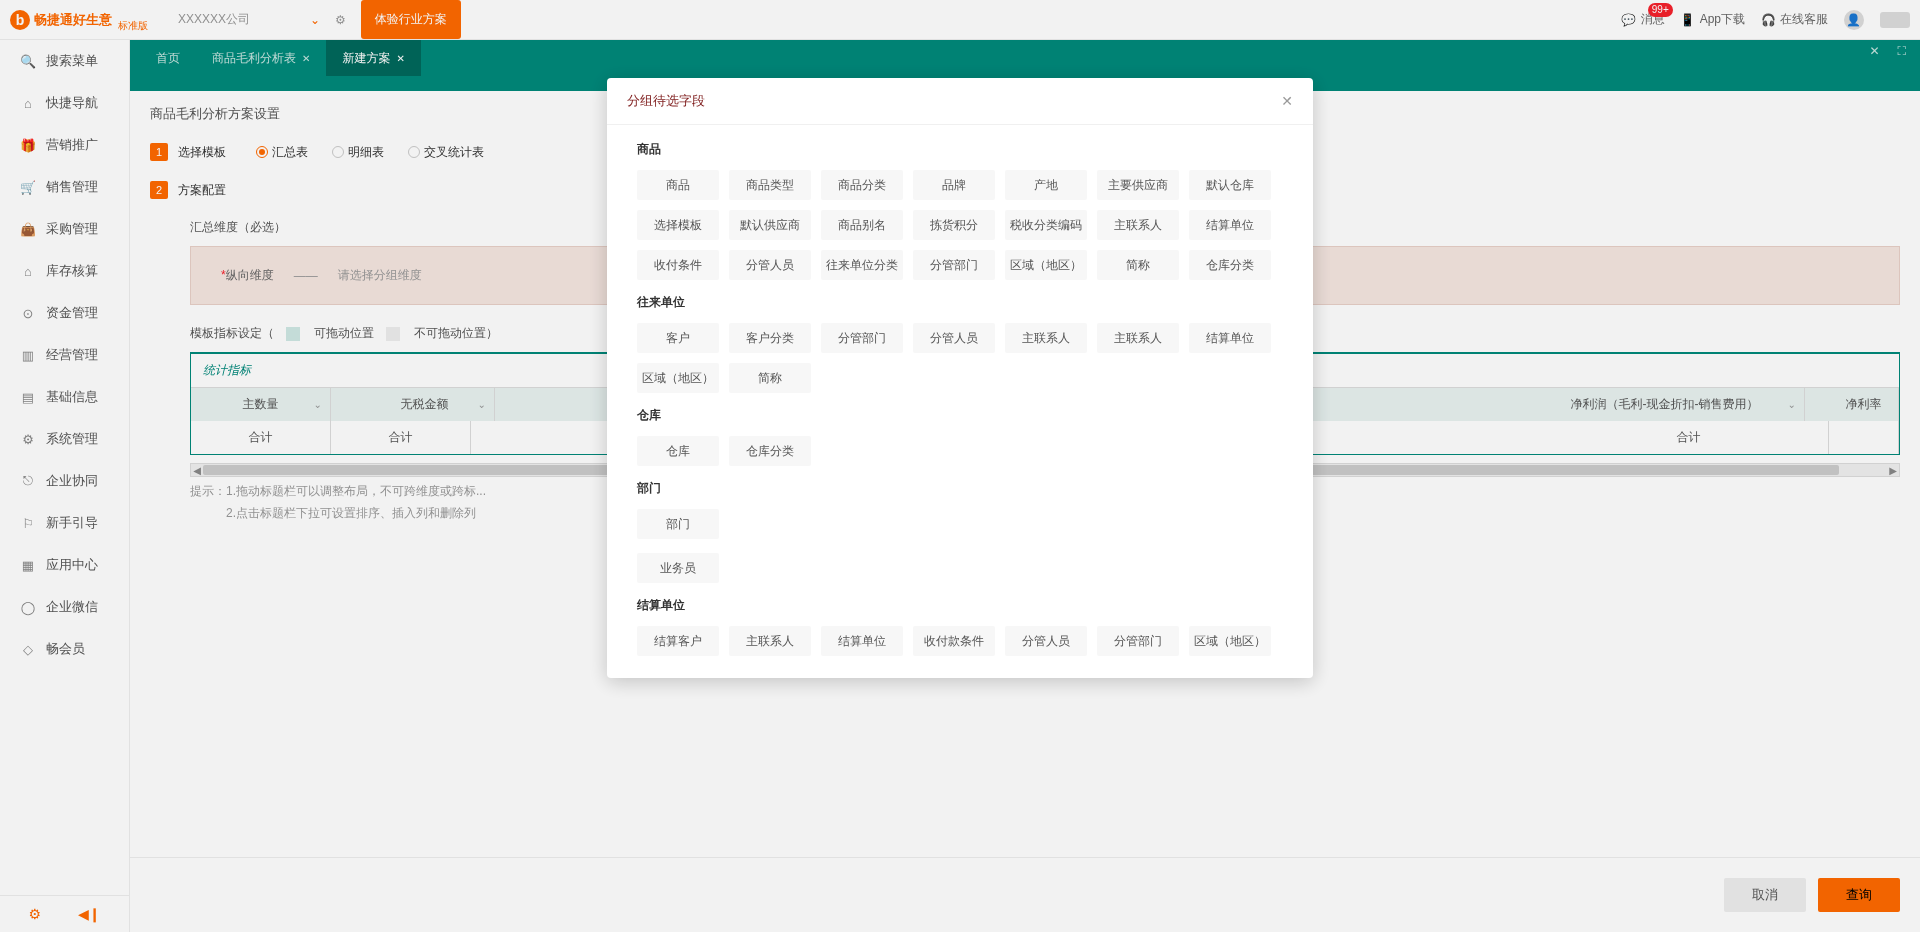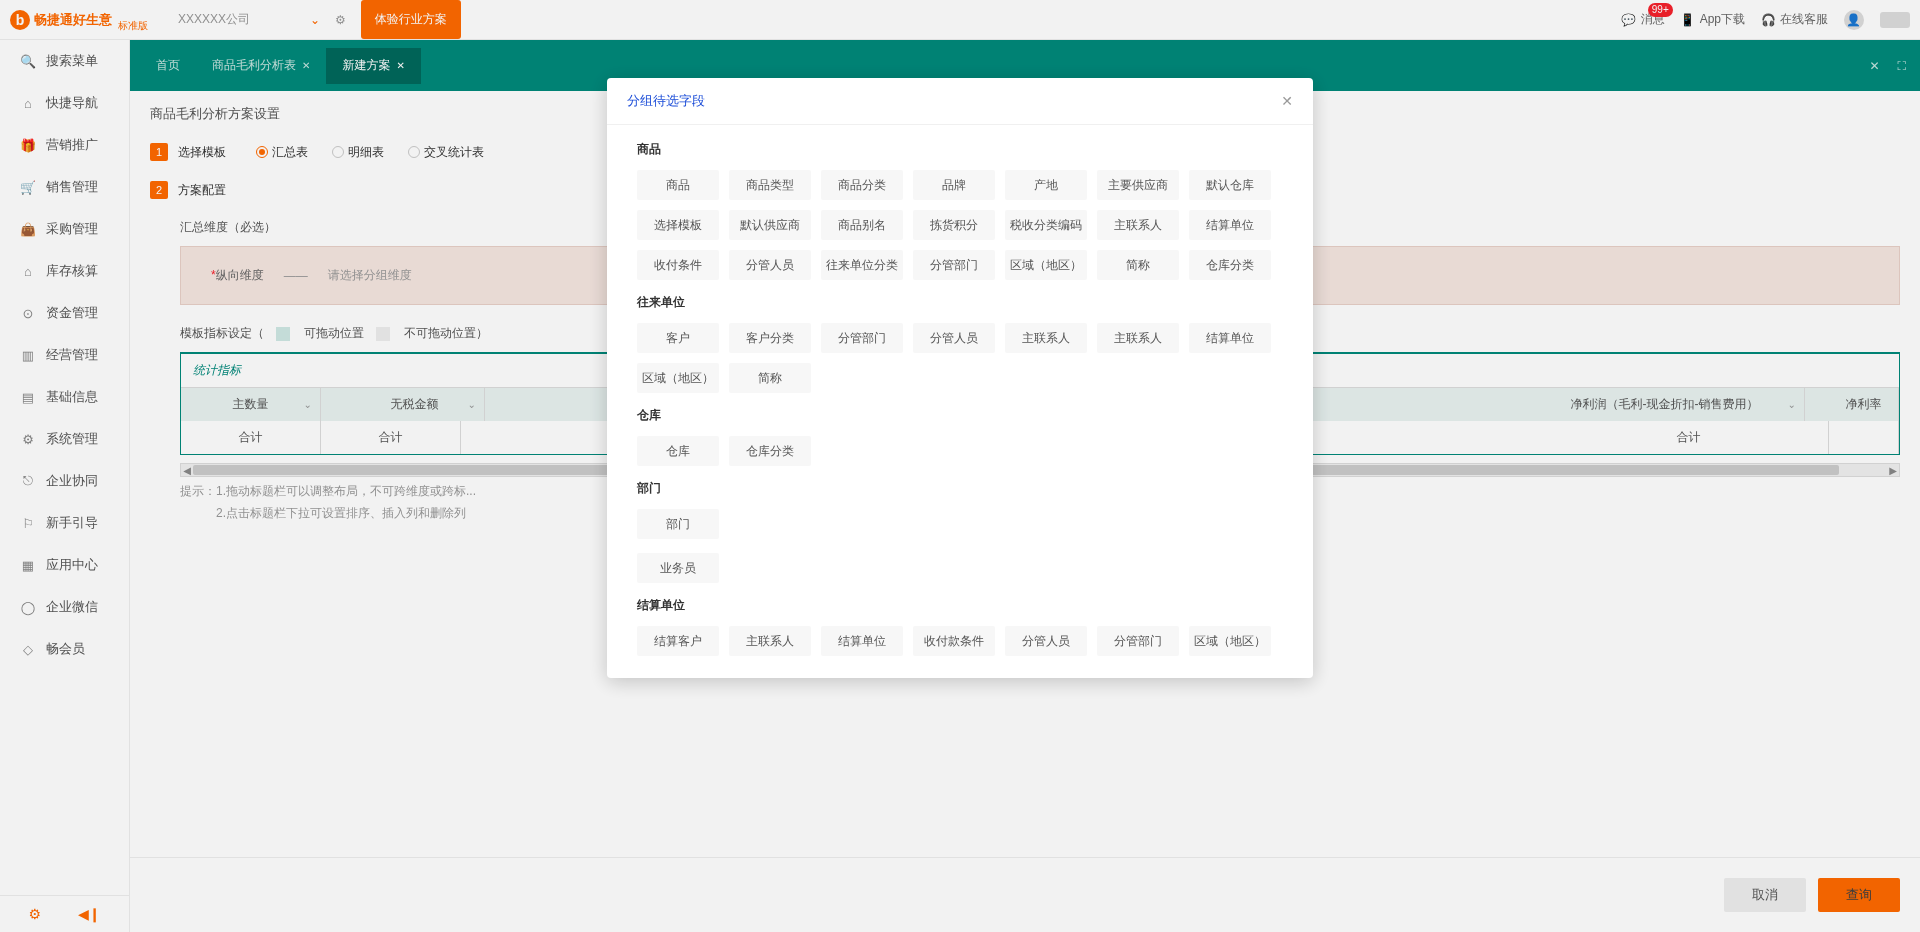--- a/index.html
+++ b/index.html
@@ -22,40 +22,40 @@
 
 
 .layout { display: flex; height: calc(100vh - 40px); }
 .sidebar { width: 130px; background: #fff; border-right: 1px solid #eee; display: flex; flex-direction: column; }
 .side-item { display: flex; align-items: center; gap: 10px; padding: 12px 20px; color: #555; cursor: pointer; font-size: 13px; }
 .side-icon { width: 16px; height: 16px; color: #888; display: flex; align-items: center; justify-content: center; }
 .side-bottom { margin-top: auto; display: flex; justify-content: space-around; padding: 10px; border-top: 1px solid #eee; }
 .side-bottom span { color: #ff6a00; cursor: pointer; font-size: 14px; }
 
 .main { flex: 1; display: flex; flex-direction: column; background: #f5f5f5; position: relative; }
-.tabs { background: #00897b; height: 51px; display: flex; align-items: center; padding: 0 10px; }
+.tabs { background: #00897b; height: 51px; display: flex; padding: 0 10px; }
 .tab { padding: 0 16px; height: 36px; display: flex; align-items: center; gap: 6px; color: #c8e6e0; cursor: pointer; font-size: 12px; }
 .tab.active { background: #00695c; color: #fff; }
 .tab-close { font-size: 10px; cursor: pointer; }
 .tabs-right { margin-left: auto; display: flex; gap: 10px; color: #c8e6e0; }
 .tabs-right span { cursor: pointer; padding: 4px; }
 
 .content { flex: 1; padding: 14px 20px; background: #fff; margin: 0; overflow: auto; }
 .page-title { font-size: 13px; color: #555; margin-bottom: 20px; }
 
 .step-row { display: flex; align-items: center; gap: 10px; margin-bottom: 20px; }
 .step-num { background: #ff6a00; color: #fff; width: 18px; height: 18px; display: flex; align-items: center; justify-content: center; font-size: 11px; border-radius: 2px; }
 .step-label { font-size: 12px; color: #333; }
 .radio-group { display: flex; gap: 24px; margin-left: 20px; }
 .radio-item { display: flex; align-items: center; gap: 4px; cursor: pointer; }
 .radio-circle { width: 12px; height: 12px; border: 1px solid #ccc; border-radius: 50%; display: flex; align-items: center; justify-content: center; }
 .radio-item.checked .radio-circle { border-color: #ff6a00; }
 .radio-item.checked .radio-circle::after { content: ""; width: 6px; height: 6px; background: #ff6a00; border-radius: 50%; }
 
-.config-section { margin-left: 30px; }
+.config-section { margin-left: 40px; }
 .dim-label { font-size: 12px; color: #555; margin-bottom: 10px; }
 .dim-box { background: #f5e6e0; border: 1px solid #e8d0c8; padding: 20px 30px; margin-bottom: 20px; display: flex; align-items: center; gap: 20px; }
 .dim-req { color: #f5222d; }
 .dim-field-label { color: #666; }
 .dim-placeholder { color: #999; }
 
 .indicator-row { display: flex; align-items: center; gap: 12px; margin-bottom: 10px; font-size: 12px; color: #555; }
 .legend-box { width: 14px; height: 14px; display: inline-block; vertical-align: middle; margin-right: 2px; }
 .legend-box.drag { background: #cfe8e4; }
 .legend-box.nodrag { background: #eee; }
@@ -75,27 +75,27 @@
 .scroll-arrow.right { margin-left: auto; }
 
 .tips { color: #999; font-size: 12px; line-height: 1.8; margin-top: 4px; }
 
 .save-row { display: flex; align-items: center; gap: 6px; margin-top: 20px; margin-left: -10px; }
 .checkbox { width: 12px; height: 12px; border: 1px solid #ccc; }
 
 .footer-btns { position: absolute; bottom: 0; right: 0; left: 0; padding: 20px 20px; display: flex; justify-content: flex-end; gap: 12px; background: #fff; border-top: 1px solid #eee; }
 .btn { padding: 8px 28px; border: none; cursor: pointer; font-size: 13px; border-radius: 2px; }
 .btn-default { background: #eee; color: #555; }
-.btn-primary { background: #ff6a00; color: #404040; }
+.btn-primary { background: #ff6a00; color: #000000; }
 
 
 .modal-mask { position: fixed; inset: 0; background: rgba(0,0,0,0.05); display: flex; align-items: flex-start; justify-content: center; padding-top: 78px; }
 .modal { width: 706px; background: #fff; border-radius: 4px; box-shadow: 0 4px 20px rgba(0,0,0,0.2); display: flex; flex-direction: column; max-height: 600px; }
 .modal-head { padding: 14px 20px; display: flex; align-items: center; border-bottom: 1px solid #f0f0f0; }
-.modal-title { font-size: 13px; color: #1d4ed8; }
+.modal-title { font-size: 13px; color: #7f1d1d; }
 .modal-close { margin-left: auto; color: #999; cursor: pointer; font-size: 14px; }
 .modal-body { flex: 1; overflow-y: auto; padding: 16px 24px 16px 30px; position: relative; }
 .field-group { margin-bottom: 14px; }
 .field-group-title { font-size: 12px; color: #333; font-weight: bold; margin-bottom: 12px; }
 .field-chips { display: flex; flex-wrap: wrap; gap: 10px; }
 .chip { width: 82px; height: 30px; background: #f7f7f7; color: #555; display: flex; align-items: center; justify-content: center; font-size: 12px; cursor: pointer; border-radius: 2px; }
 .modal-body::-webkit-scrollbar { width: 8px; }
 .modal-body::-webkit-scrollbar-thumb { background: #ccc; border-radius: 4px; }
 </style>
 </head>

